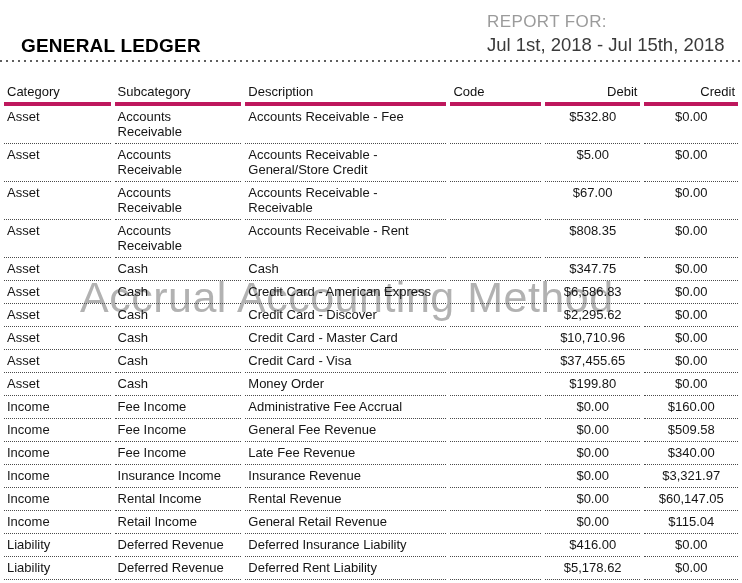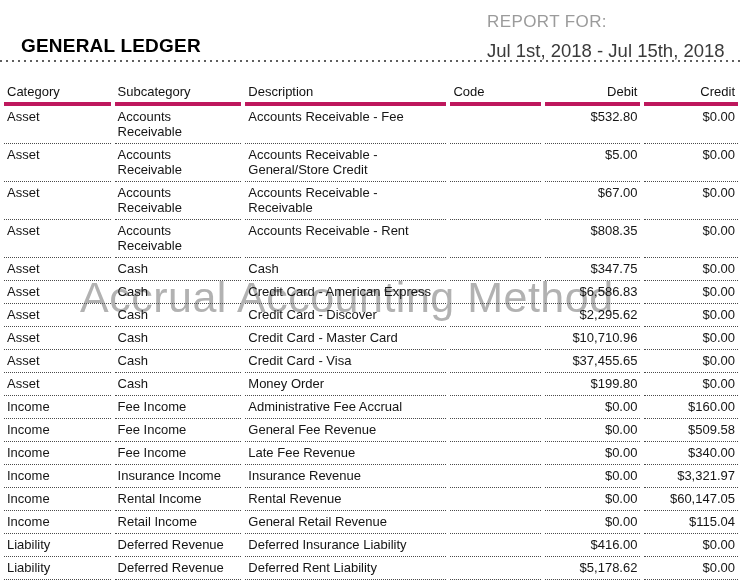--- a/index.html
+++ b/index.html
@@ -20,21 +20,21 @@
     position: absolute; left: 5px; top: 19px;
     margin: 16px;
     font-size: 19px; font-weight: bold; color: #000;
     letter-spacing: 0.2px;
   }
   .report-for { position: absolute; left: 487px; top: 12px; text-align: left; }
   .report-for-label {
     font-size: 17px; color: #9b9b9b; letter-spacing: 0.4px;
   }
   .report-date-range {
-    font-size: 18.5px; color: #3a3a3a; margin-top: 8px; white-space: nowrap;
+    font-size: 18.5px; color: #3a3a3a; margin-top: 2px; white-space: nowrap;
   }
 
   
   .top-divider {
     height: 2px; width: 742px;
     background-image: repeating-linear-gradient(to right, #5f5f5f 0 2px, transparent 2px 6px);
   }
 
   
   table.ledger {
@@ -67,21 +67,21 @@
 
   td {
     font-size: 13px;
     line-height: 15px;
     padding: 3px 3px 4px 3px;
     vertical-align: top;
     border-bottom: 1px dotted #4a4a4a;
     color: #151515;
     overflow: hidden;
   }
-  td.num { text-align: right; white-space: nowrap; }
+  td.num { text-align: center; white-space: nowrap; }
 
   
   .watermark {
     position: absolute;
     top: 273px; left: 80px;
     font-size: 43px;
     color: #b2b2b2;
     white-space: nowrap;
     z-index: 0;
     pointer-events: none;

